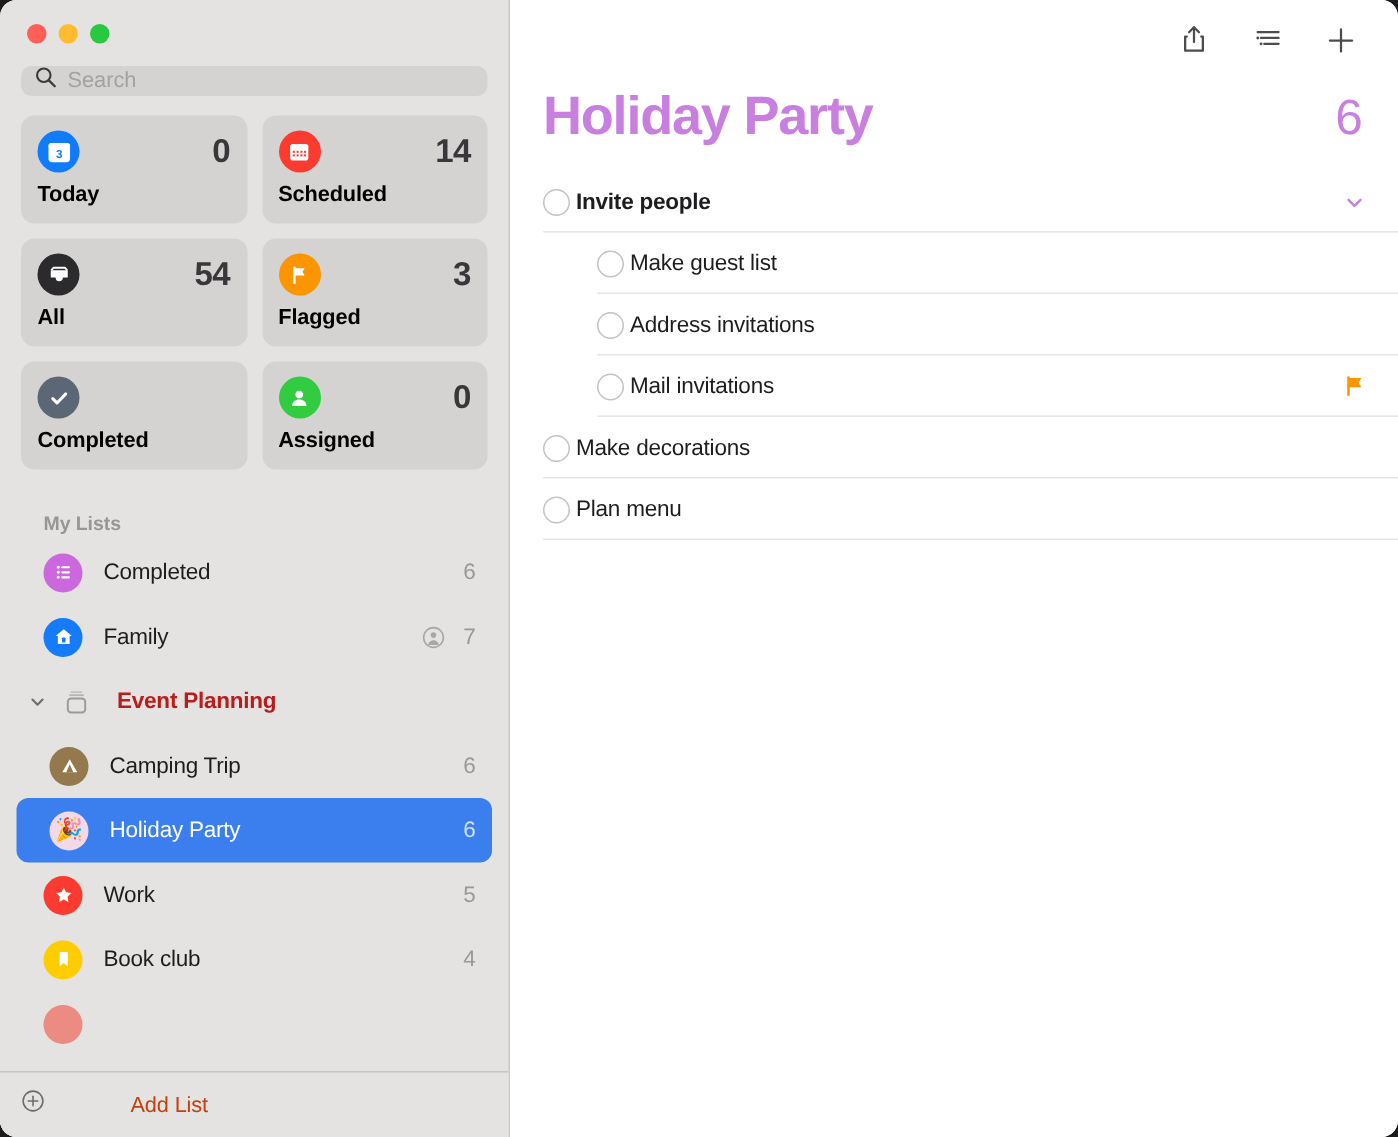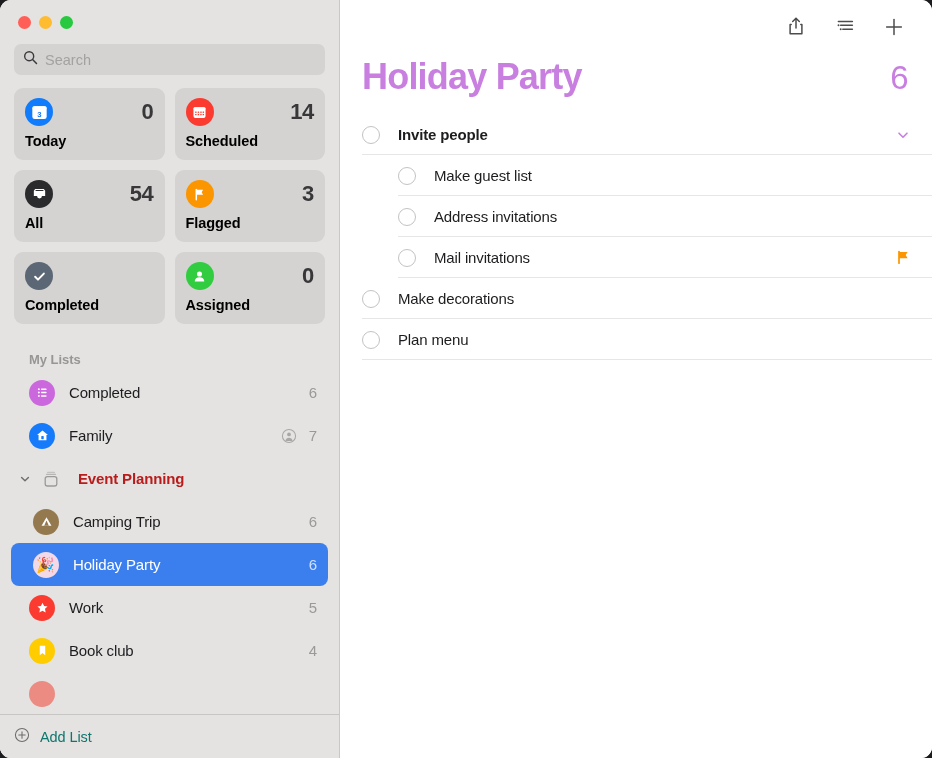--- a/index.html
+++ b/index.html
@@ -43,21 +43,21 @@
   .light {
     width: 13px;
     height: 13px;
     border-radius: 50%;
     display: block;
   }
 
   
   .search-wrap { padding: 0 14px 0 14px; flex: 0 0 auto; }
   .search-box {
-    height: 31px;
+    height: 20px;
     background: #d4d3d1;
     border-radius: 7px;
     display: flex;
     align-items: center;
     padding: 0 9px;
     gap: 7px;
   }
   .search-box input {
     border: none;
     outline: none;
@@ -202,21 +202,21 @@
     flex: 0 0 auto;
     height: 43px;
     display: flex;
     align-items: center;
     padding-left: 14px;
     gap: 10px;
     border-top: 0.5px solid #c7c6c4;
     background: #e4e3e1;
     cursor: default;
   }
-  .add-list-label { font-size: 14.5px; color: #0f766e; letter-spacing: -0.1px; }
+  .add-list-label { font-size: 14.5px; color: #c2410c; letter-spacing: -0.1px; margin-left: 47px; }
 
   
   .main {
     flex: 1 1 auto;
     background: #ffffff;
     display: flex;
     flex-direction: column;
     position: relative;
     min-width: 0;
   }
@@ -269,21 +269,21 @@
     width: 18px; height: 18px;
     border: 1.6px solid #c3c3c3;
     border-radius: 50%;
     flex: 0 0 auto;
     box-sizing: border-box;
     cursor: default;
   }
   .rem-text {
     font-size: 15px;
     color: #1d1d1f;
-    margin-left: 18px;
+    margin-left: 4px;
     flex: 1 1 auto;
     letter-spacing: -0.15px;
   }
   .rem-text.bold { font-weight: bold; }
   .lvl0 { padding-left: 22px; }
   .lvl0 .sep { left: 22px; }
   .lvl1 { padding-left: 58px; }
   .lvl1 .sep { left: 58px; }
   .flag-mark { display: flex; align-items: center; }
   .chev-btn { display: flex; align-items: center; cursor: default; }

